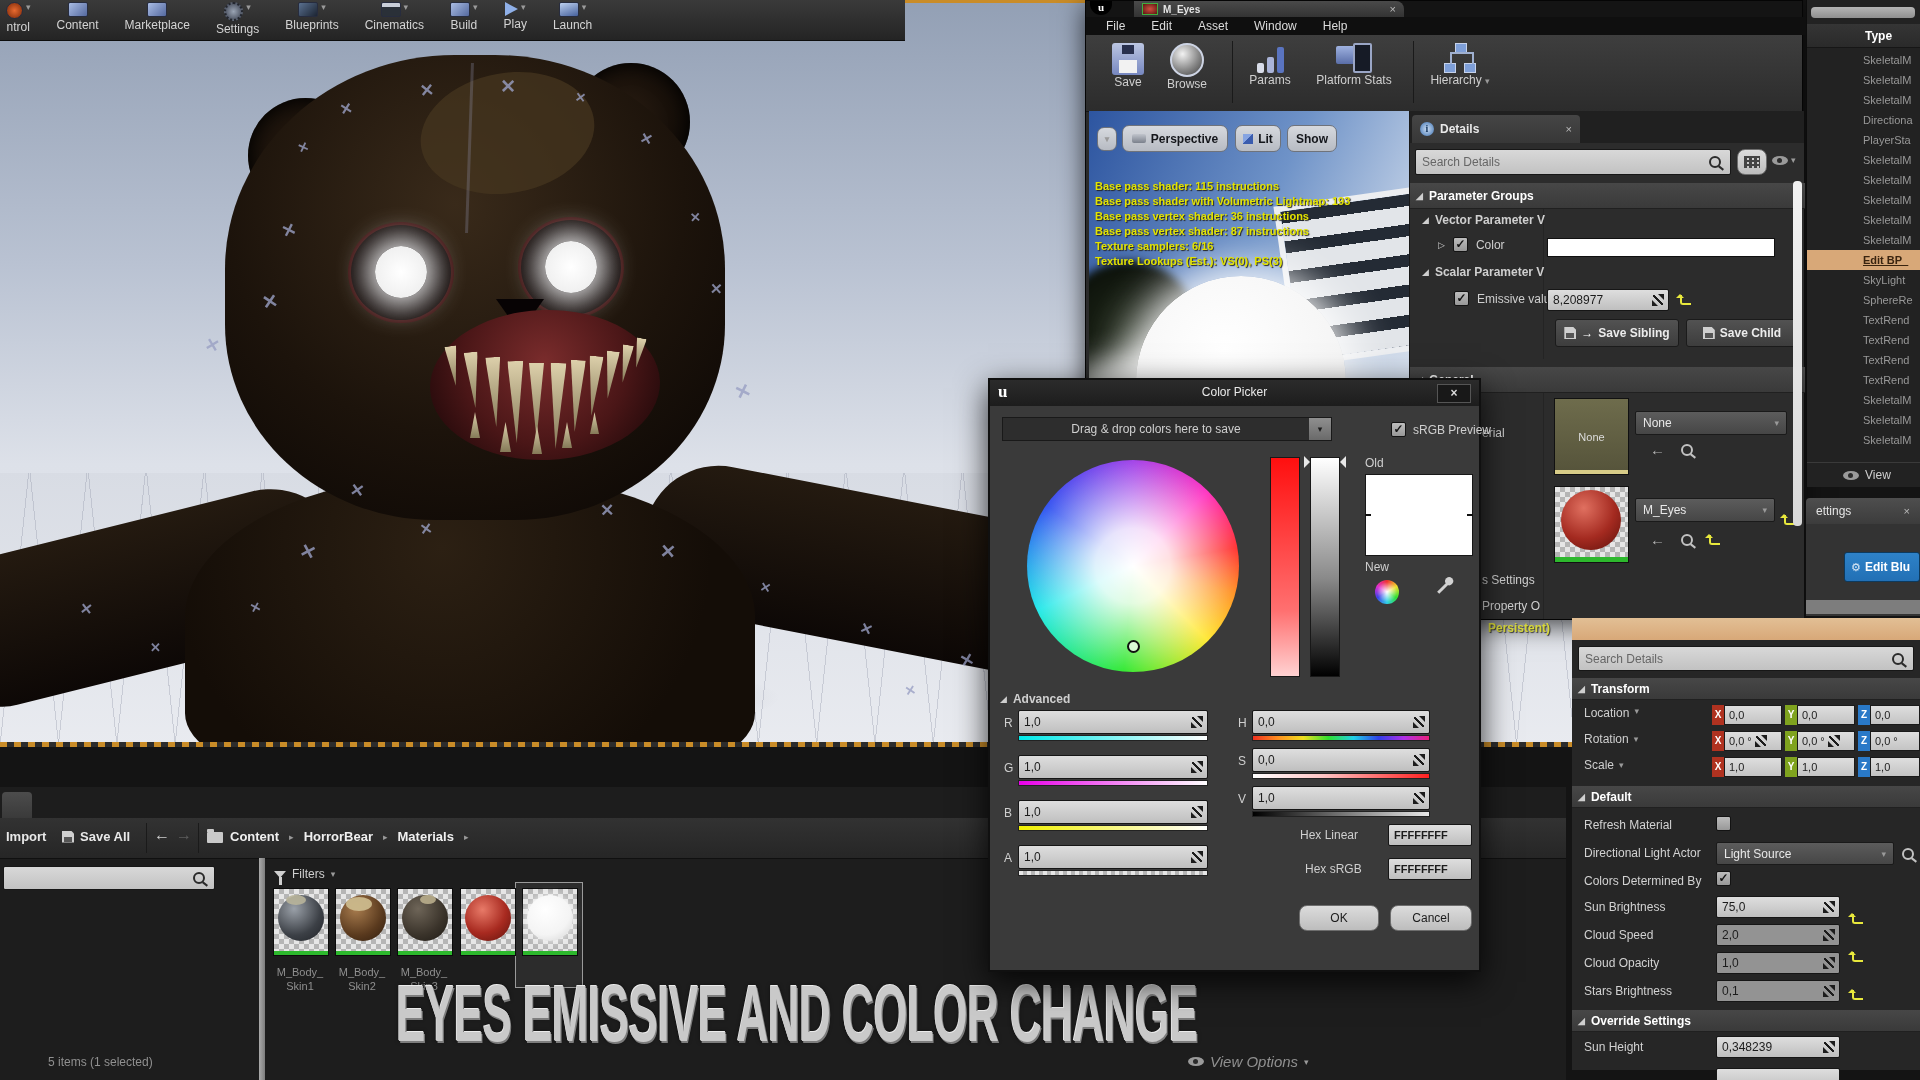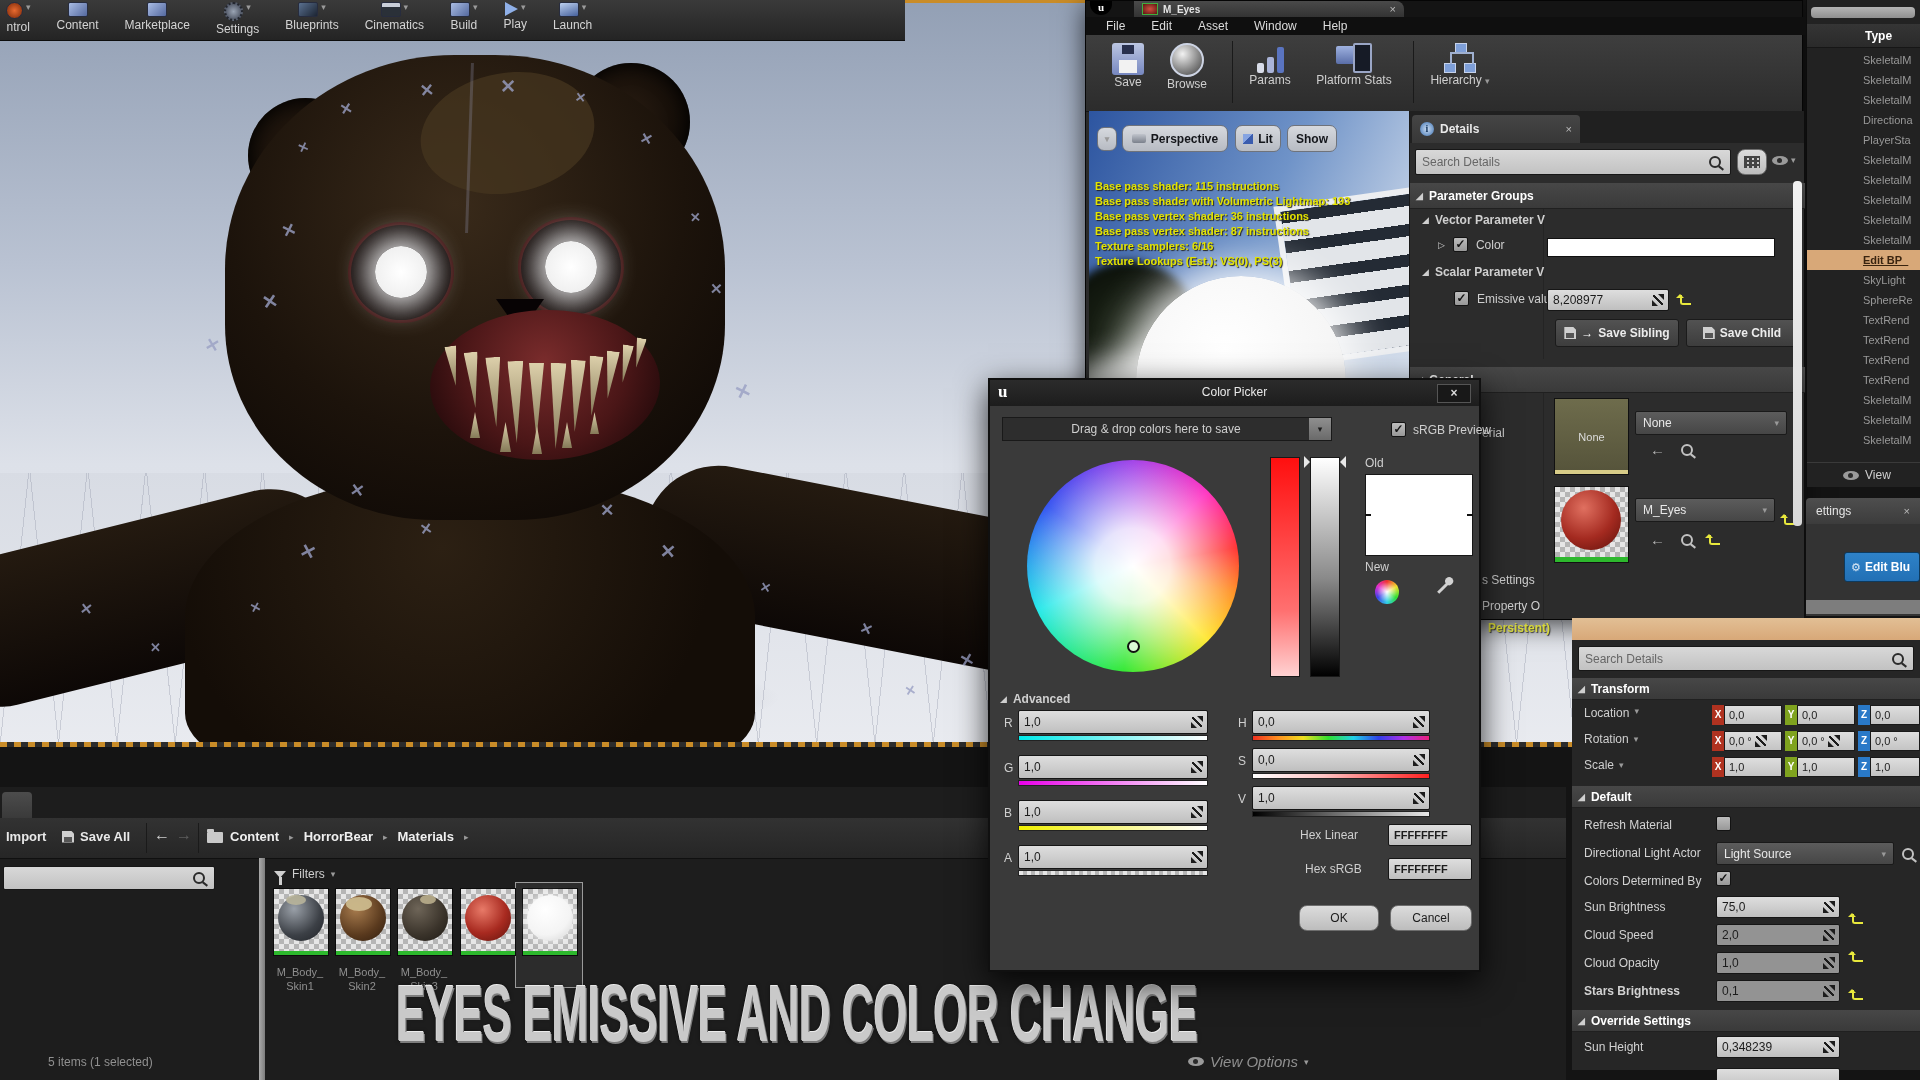--- a/index.html
+++ b/index.html
@@ -548,21 +548,21 @@
         <span>2,0</span>
         <div class="diag"></div>
       </div>
     <div class="abs reset" style="left:280px;top:440px;"></div>
     <span class="proplbl dim" style="left:12px;top:466px;">Cloud Opacity</span>
     <div class="spin gray" style="left:144px;top:462px;width:124px;">
         <span>1,0</span>
         <div class="diag"></div>
       </div>
     <div class="abs reset" style="left:280px;top:468px;"></div>
-    <span class="proplbl dim" style="left:12px;top:494px;font-weight:bold;">Stars Brightness</span>
+    <span class="proplbl dim" style="left:12px;top:494px;">Stars Brightness</span>
     <div class="spin gray" style="left:144px;top:490px;width:124px;">
         <span>0,1</span>
         <div class="diag"></div>
       </div>
     <div class="abs hdr" style="left:0;top:520px;width:348px;height:22px;">
       <span class="exp">◢</span>
       <span>Override Settings</span>
     </div>
     <span class="proplbl dim" style="left:12px;top:550px;">Sun Height</span>
     <div class="spin" style="left:144px;top:546px;width:124px;">

